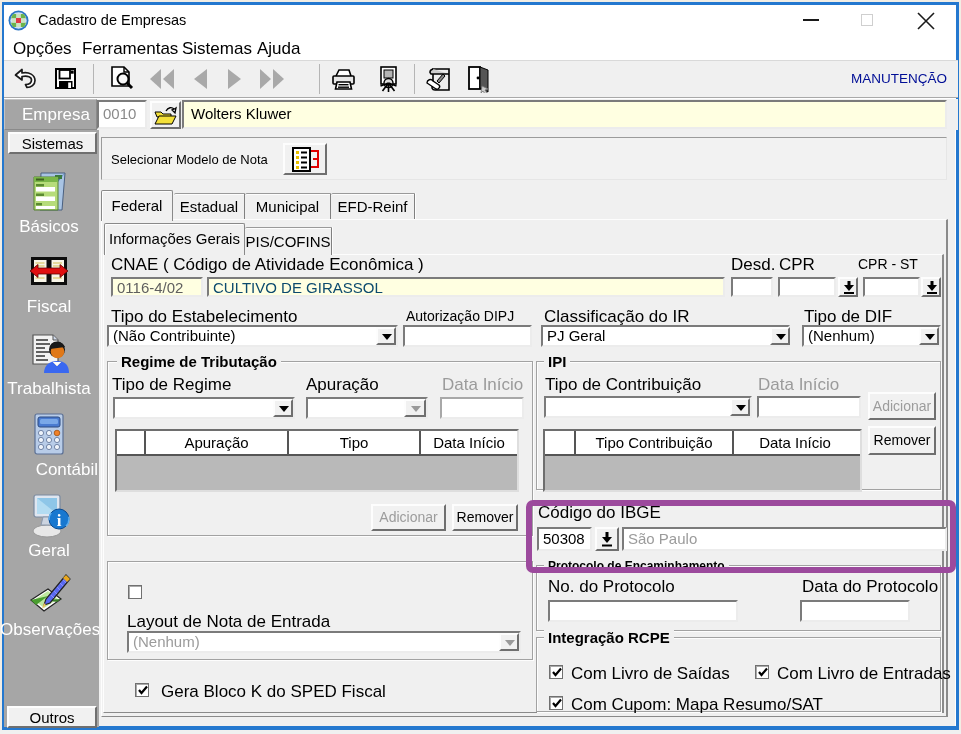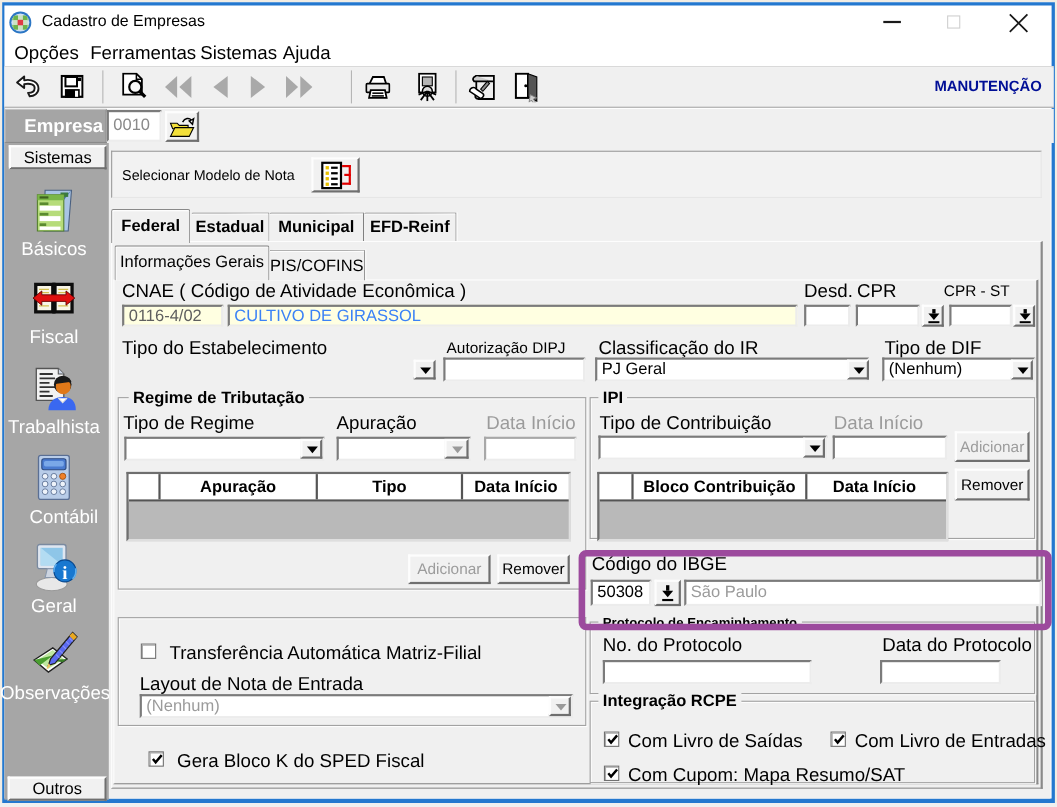--- a/index.html
+++ b/index.html
@@ -1,18 +1,18 @@
 <!DOCTYPE html>
 <html><head><meta charset="utf-8"><style>
 *{box-sizing:border-box;margin:0;padding:0}
 body{width:961px;height:734px;background:#f2ede4;font-family:"Liberation Sans",sans-serif;overflow:hidden}
 #c{position:relative;width:961px;height:734px}
 .a{position:absolute}
 .lbl{position:absolute;font-size:17px;color:#000;white-space:nowrap;line-height:15px}
-.b{font-weight:bold}
+.b{font-weight:normal}
 .gray{color:#9b9b9b}
 .raise{position:absolute;background:#f1f1f1;border:2px solid;border-color:#fdfdfd #6f6f6f #6f6f6f #fdfdfd}
 .grp{position:absolute;border:1px solid #a2a2a2;box-shadow:inset 1px 1px 0 #fdfdfd,1px 1px 0 #fdfdfd}
 .gt{position:absolute;font-size:15px;font-weight:bold;background:#f0f0f0;padding:0 4px;white-space:nowrap;line-height:15px}
 .dar{position:absolute;width:0;height:0;border:5px solid transparent;border-top:6px solid #000;border-bottom:none}
 .tab{position:absolute;background:#f0f0f0;border:1px solid #898989;border-bottom:none;border-radius:2px 2px 0 0;box-shadow:inset 1px 1px 0 #fdfdfd;font-size:15px;text-align:center}
 .tab2{position:absolute;background:#f0f0f0;border-top:1px solid #9a9a9a;border-right:1px solid #808080;box-shadow:inset 0 1px 0 #fdfdfd,1px 0 0 #fdfdfd;font-size:15px;text-align:center;border-radius:2px 0 0 0}
 .cb{position:absolute;width:14px;height:14px;background:#fff;border:1px solid #707070;box-shadow:inset 1px 1px 0 #aaa}
 .cb svg{position:absolute;left:1px;top:1px}
 .field{position:absolute;background:#fff;border:2px solid;border-color:#7b7b7b #ececec #ececec #7b7b7b;font-size:15px;line-height:17px;padding-left:4px;white-space:nowrap;overflow:hidden}
@@ -133,20 +133,21 @@
 <div class="a" style="left:4px;top:99px;width:93px;height:31px;background:#a5a5a5;border:1px solid;border-color:#c4c4c4 #8a8a8a #8a8a8a #c4c4c4"></div>
 <div class="lbl b" style="left:22px;top:107px;color:#fff">Empresa</div>
 <div class="field" style="left:97px;top:100px;width:50px;height:29px;color:#8a8a8a;line-height:24px">0010</div>
 <div class="raise" style="left:150px;top:101px;width:31px;height:28px" id="folderbtn">
       <svg width="25" height="22" viewBox="0 0 25 22" style="position:absolute;left:1px;top:2px">
 <path d="M13 6 c2-4 6-4 8-2 l-2 1 3 3 1-5 -1.5 1" fill="none" stroke="#000" stroke-width="1.3"></path>
 <path d="M2 7 h6 l2 2 h8 v3 h-14 z" fill="#f3e03a" stroke="#000" stroke-width="1"></path>
 <path d="M2 19 l4-8 h17 l-4 8 z" fill="#f3e03a" stroke="#000" stroke-width="1"></path>
 </svg>
     </div>
+<div class="field" style="left:182px;top:100px;width:765px;height:29px;background:#ffffe1;line-height:24px;padding-left:7px">Wolters Kluwer</div>
 
 <div class="a" style="left:4px;top:130px;width:95px;height:597px;background:#a6a6a6"></div>
 <div class="raise" style="left:8px;top:132px;width:89px;height:22px;font-size:15px;text-align:center;line-height:19px">Sistemas</div>
 <div class="raise" style="left:7px;top:706px;width:90px;height:22px;font-size:15px;text-align:center;line-height:19px">Outros</div>
 <div class="a" id="sb-icons" style="left:0;top:0;width:99px;height:734px"></div>
 
 <svg class="a" style="left:31px;top:171px" width="37" height="44" viewBox="0 0 37 44">
 <path d="M10 2 h24 l-3 37 h-22 z" fill="#a9c4e4" stroke="#4a6080" stroke-width="1"></path>
 <path d="M34 2 l-7 9 h-3 z" fill="#4a78b0"></path>
 <rect x="24" y="4" width="7" height="4" fill="#3a7a40"></rect>
@@ -194,21 +195,21 @@
         <circle cx="16" cy="20" r="2.6"></circle>
         <circle cx="8" cy="27" r="2.6"></circle>
 <circle cx="16" cy="27" r="2.6"></circle>
         <circle cx="24" cy="27" r="2.6"></circle>
         <circle cx="8" cy="34" r="2.6"></circle>
 <circle cx="16" cy="34" r="2.6"></circle>
         <circle cx="24" cy="34" r="2.6"></circle>
 </g>
 <circle cx="24" cy="20" r="2.8" fill="#f08028" stroke="#a05010" stroke-width="0.8"></circle>
 </svg>
-<div class="lbl" style="left:0;top:462px;width:116px;text-align:center;color:#fff">Contábil</div>
+<div class="lbl" style="left:0;top:462px;width:98px;text-align:right;color:#fff">Contábil</div>
 
 <svg class="a" style="left:30px;top:493px" width="40" height="45" viewBox="0 0 40 45">
 <ellipse cx="17" cy="38" rx="14" ry="6" fill="#e8e8e8" stroke="#999" stroke-width="1"></ellipse>
 <rect x="4" y="2" width="26" height="22" rx="2" fill="#dfe6f0" stroke="#7a8aa0" stroke-width="1.2"></rect>
 <rect x="7" y="5" width="20" height="16" fill="#8ec6e8"></rect>
 <path d="M7 5 l20 16 h-20 z" fill="#b3dcf2"></path>
 <path d="M13 24 l-2 8 h12 l-2 -8 z" fill="#ccd4e0" stroke="#8a98ac" stroke-width="1"></path>
 <circle cx="29" cy="26" r="10" fill="#1878d0" stroke="#0a4a90" stroke-width="1"></circle>
 <circle cx="29" cy="26" r="10" fill="none" stroke="#60b0f0" stroke-width="1.5" stroke-dasharray="8 22"></circle>
 <text x="29" y="33" font-family="Liberation Serif" font-size="17" font-weight="bold" fill="#fff" text-anchor="middle">i</text>
@@ -257,21 +258,21 @@
 
 <div class="a" style="left:103px;top:254px;width:841px;height:459px;border:1px solid;border-color:#fdfdfd #8a8a8a #8a8a8a #fdfdfd;border-right-width:2px;background:#f0f0f0"></div>
 <div class="tab" style="left:104px;top:223px;width:141px;height:32px;line-height:30px;z-index:3">Informações Gerais</div>
 <div class="tab2" style="left:245px;top:227px;width:87px;height:28px;line-height:28px">PIS/COFINS</div>
 
 <div class="lbl" style="left:111px;top:257px">CNAE ( Código de  Atividade Econômica )</div>
 <div class="lbl" style="left:731px;top:257px">Desd.</div>
 <div class="lbl" style="left:779px;top:257px">CPR</div>
 <div class="lbl" style="left:858px;top:257px;font-size:14px">CPR - ST</div>
 <div class="field" style="left:111px;top:277px;width:92px;height:20px;background:#ffffe1;color:#5f5f5f">0116-4/02</div>
-<div class="field" style="left:207px;top:277px;width:518px;height:20px;background:#ffffe1;color:#3b82f6">CULTIVO DE GIRASSOL</div>
+<div class="field" style="left:207px;top:277px;width:518px;height:20px;background:#ffffe1;color:#0c4a6e">CULTIVO DE GIRASSOL</div>
 <div class="field" style="left:731px;top:277px;width:42px;height:20px"></div>
 <div class="field" style="left:778px;top:277px;width:58px;height:20px"></div>
 <div class="raise" style="left:838px;top:277px;width:20px;height:20px" id="lk1">
       <svg width="14" height="14" viewBox="0 0 14 14" style="position:absolute;left:2px;top:1px">
         <rect x="5.5" y="1" width="3" height="4" fill="#000"></rect>
         <path d="M2 5 h10 l-5 6 z" fill="#000"></path>
         <rect x="2" y="12" width="10" height="2" fill="#000"></rect>
       </svg>
     </div>
 <div class="field" style="left:863px;top:277px;width:57px;height:20px"></div>
@@ -280,20 +281,21 @@
         <rect x="5.5" y="1" width="3" height="4" fill="#000"></rect>
         <path d="M2 5 h10 l-5 6 z" fill="#000"></path>
         <rect x="2" y="12" width="10" height="2" fill="#000"></rect>
       </svg>
     </div>
 
 <div class="lbl" style="left:111px;top:309px">Tipo do Estabelecimento</div>
 <div class="lbl" style="left:406px;top:309px;font-size:14px">Autorização DIPJ</div>
 <div class="lbl" style="left:544px;top:309px">Classificação do IR</div>
 <div class="lbl" style="left:804px;top:309px">Tipo de DIF</div>
+<div class="field" style="left:107px;top:325px;width:291px;height:22px">(Não Contribuinte)</div>
 <div class="raise" style="left:376px;top:327px;width:20px;height:18px">
       <i class="dar" style="left:4px;top:5px"></i>
     </div>
 <div class="field" style="left:403px;top:325px;width:129px;height:22px"></div>
 <div class="field" style="left:541px;top:325px;width:249px;height:22px">PJ Geral</div>
 <div class="raise" style="left:770px;top:327px;width:20px;height:18px">
       <i class="dar" style="left:4px;top:5px"></i>
     </div>
 <div class="field" style="left:802px;top:325px;width:139px;height:22px">(Nenhum)</div>
 <div class="raise" style="left:919px;top:327px;width:20px;height:18px">
@@ -331,21 +333,21 @@
 <div class="lbl gray" style="left:758px;top:377px">Data Início</div>
 <div class="field" style="left:544px;top:396px;width:208px;height:22px"></div>
 <div class="raise" style="left:730px;top:398px;width:20px;height:18px">
       <i class="dar" style="left:4px;top:5px"></i>
     </div>
 <div class="field" style="left:757px;top:396px;width:104px;height:22px"></div>
 <div class="raise" style="left:868px;top:392px;width:68px;height:28px;font-size:14px;text-align:center;line-height:24px;color:#9c9c9c">Adicionar</div>
 <div class="a grid" style="left:543px;top:429px;width:319px;height:63px">
  <div class="ghr">
         <div class="gc" style="width:31px"></div>
-        <div class="gc b" style="width:158px">Bloco Contribuição</div>
+        <div class="gc b" style="width:158px">Tipo Contribuição</div>
         <div class="gc b" style="width:122px;border-right:none">Data Início</div>
       </div>
 </div>
 <div class="raise" style="left:868px;top:426px;width:68px;height:29px;font-size:14px;text-align:center;line-height:25px">Remover</div>
 
 <div class="lbl" style="left:538px;top:505px">Código do IBGE</div>
 <div class="field" style="left:537px;top:527px;width:55px;height:24px;line-height:20px">50308</div>
 <div class="raise" style="left:595px;top:527px;width:24px;height:24px" id="lk3">
       <svg width="14" height="16" viewBox="0 0 14 16" style="position:absolute;left:3px;top:2px">
         <rect x="5.5" y="1" width="3" height="5" fill="#000"></rect>
@@ -378,21 +380,20 @@
 <div class="lbl" style="left:777px;top:666px">Com Livro de Entradas</div>
 <div class="cb" style="left:549px;top:696px" id="cbx3">
       <svg width="12" height="12" viewBox="0 0 12 12">
         <path d="M2 5 L4.5 8 L10 1.5" stroke="#000" stroke-width="2.2" fill="none"></path>
       </svg>
     </div>
 <div class="lbl" style="left:571px;top:697px">Com Cupom: Mapa Resumo/SAT</div>
 
 <div class="grp" style="left:107px;top:561px;width:426px;height:99px"></div>
 <div class="cb" style="left:128px;top:585px"></div>
-<div class="lbl" style="left:154px;top:586px">Transferência Automática Matriz-Filial</div>
 <div class="lbl" style="left:127px;top:614px">Layout de Nota de Entrada</div>
 <div class="field" style="left:127px;top:631px;width:394px;height:22px;color:#9b9b9b">(Nenhum)</div>
 <div class="raise" style="left:499px;top:633px;width:20px;height:18px">
       <i class="dar" style="left:4px;top:5px;border-top-color:#9a9a9a"></i>
     </div>
 <div class="cb" style="left:135px;top:683px" id="cbx4">
       <svg width="12" height="12" viewBox="0 0 12 12">
         <path d="M2 5 L4.5 8 L10 1.5" stroke="#000" stroke-width="2.2" fill="none"></path>
       </svg>
     </div>

